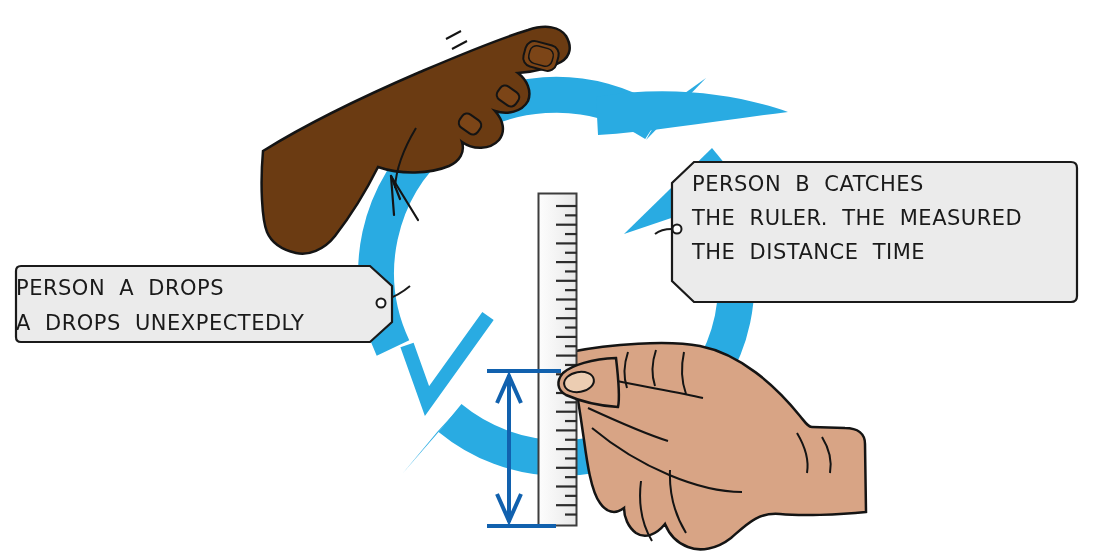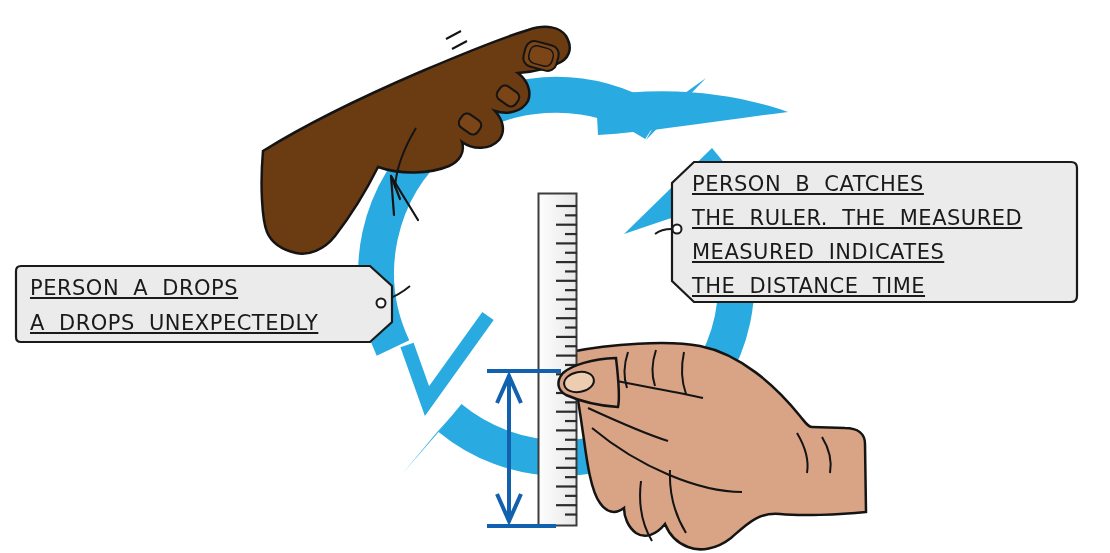--- a/index.html
+++ b/index.html
@@ -12,24 +12,23 @@
   }
   .stage svg{position:absolute;left:0;top:0;}
   .tag-text{
     position:absolute;
     color:#1a1a1a;
     font-size:21px;
     letter-spacing:0.5px;
     word-spacing:7px;
     white-space:nowrap;
     pointer-events:none;
-    text-decoration:underline;
   }
   .tag-text span{display:block;}
-  #person-a-text{left:30px;top:271px;line-height:35px;}
+  #person-a-text{left:16px;top:271px;line-height:35px;}
   #person-b-text{left:692px;top:167px;line-height:34px;}
   .tick{stroke:#2b2b2b;stroke-width:2.2;}
 </style>
 </head>
 <body>
 
 <div class="stage">
 
   <svg width="1110" height="553" viewBox="0 0 1110 553">
 
@@ -202,16 +201,15 @@
     </g>
   </svg>
 
   <div class="tag-text" id="person-a-text">
     <span>PERSON A DROPS</span>
     <span>A DROPS UNEXPECTEDLY</span>
   </div>
   <div class="tag-text" id="person-b-text">
     <span>PERSON B CATCHES</span>
     <span>THE RULER. THE MEASURED</span>
-    <span>MEASURED INDICATES</span>
     <span>THE DISTANCE TIME</span>
   </div>
 </div>
 
 </body></html>

